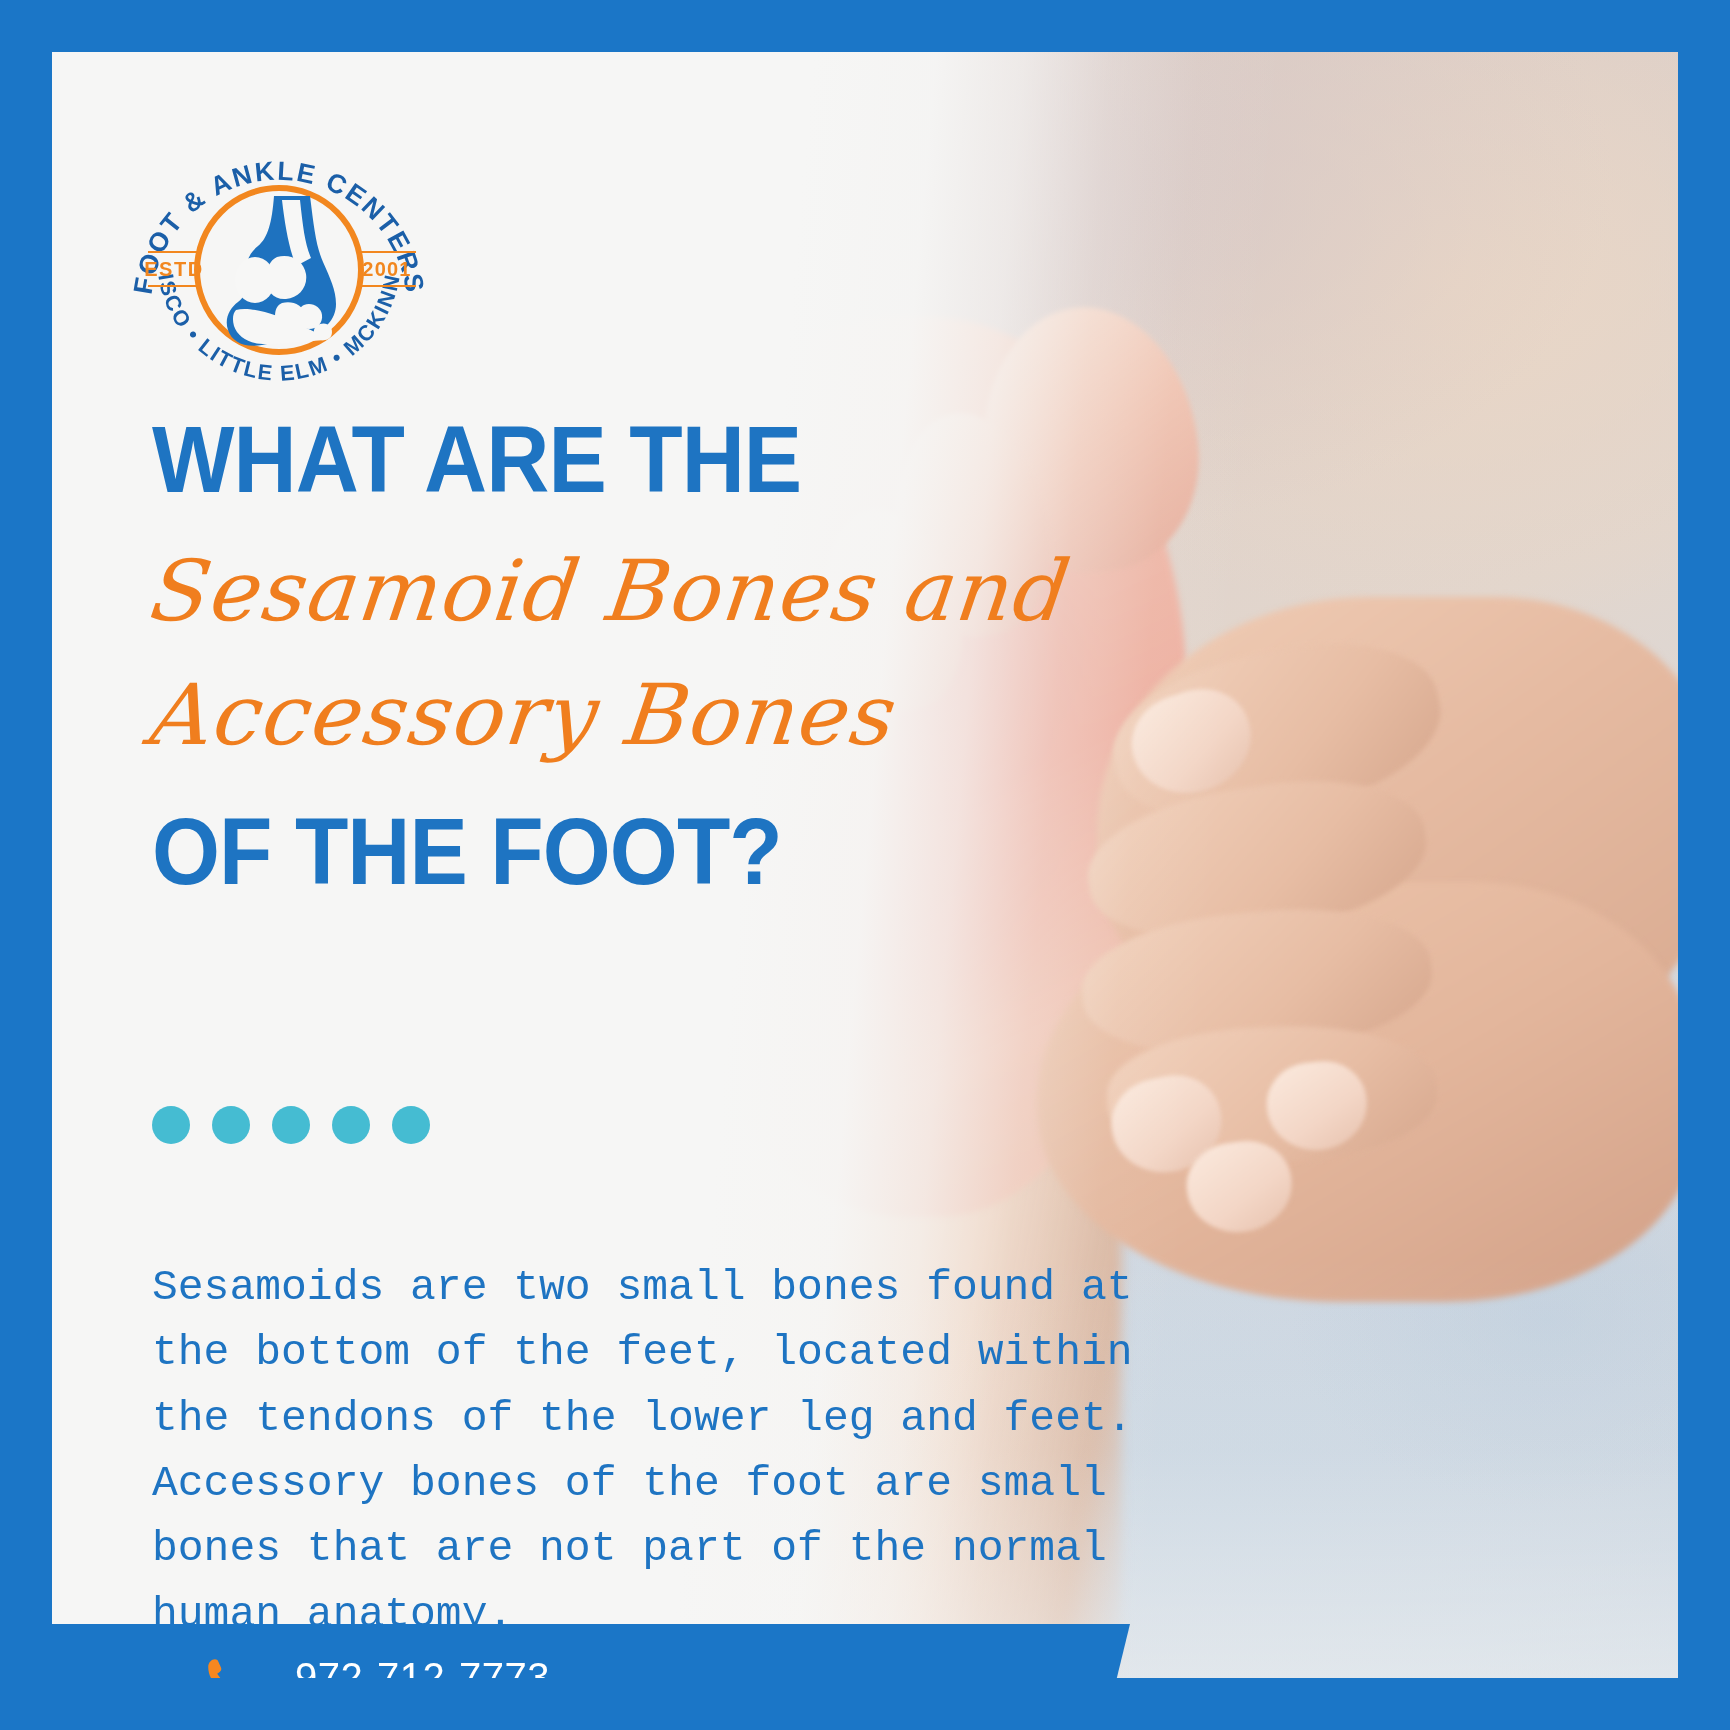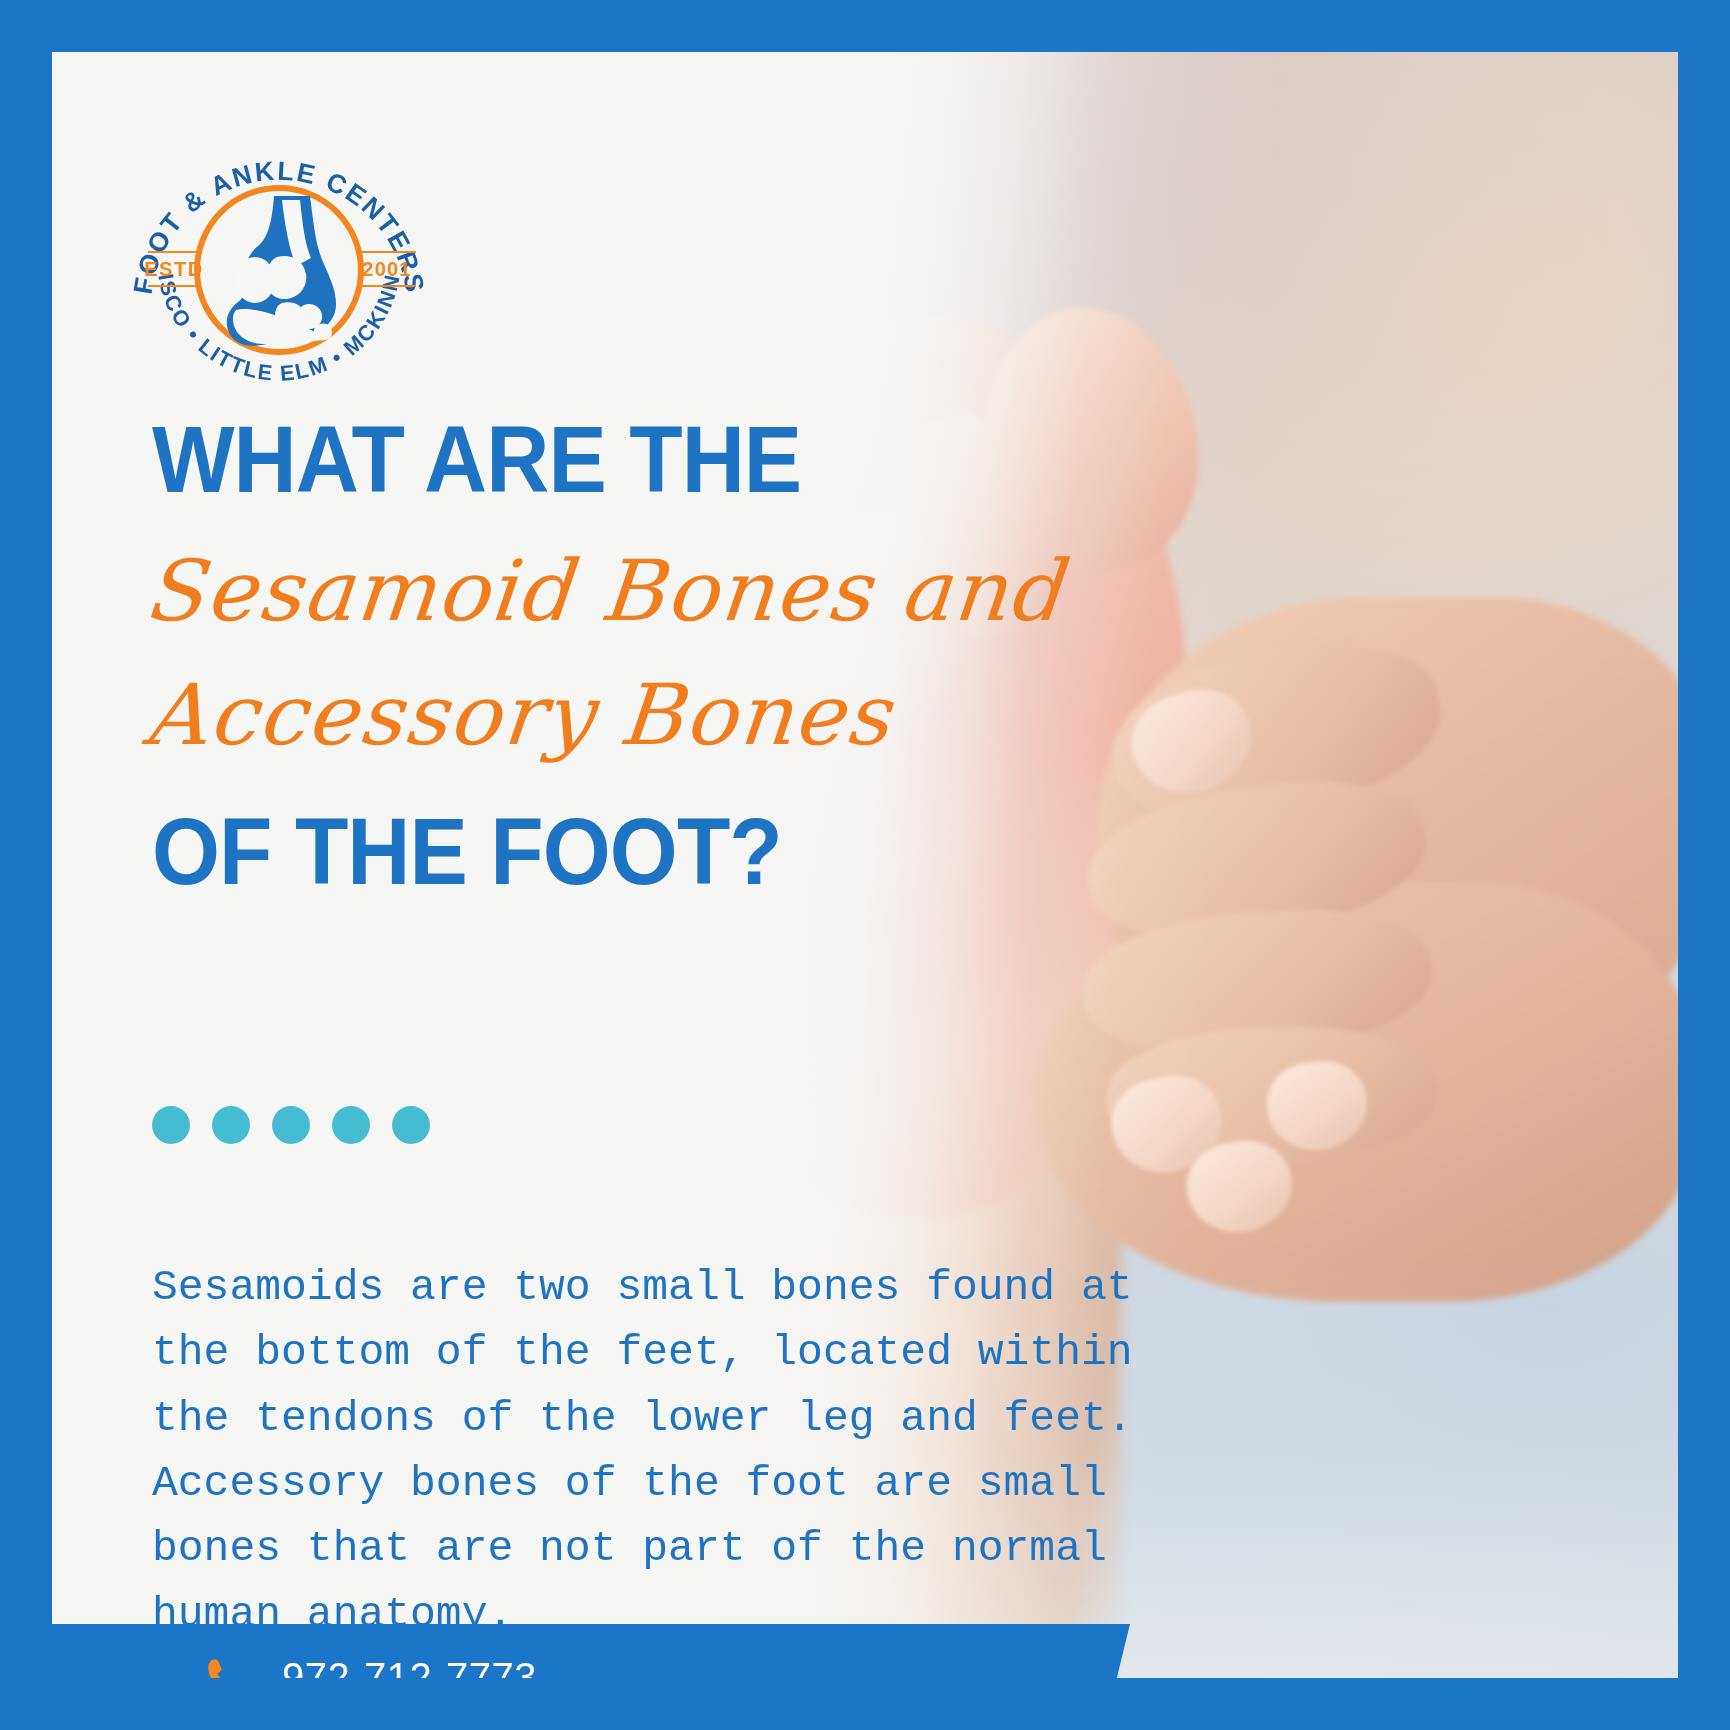--- a/index.html
+++ b/index.html
@@ -189,21 +189,21 @@
   }
   .f-item{display:flex;align-items:center;}
   .f-item.web{margin-left:62px;}
   .f-item.tel{margin-left:150px;}
   .f-icon{width:46px;height:46px;display:block;flex:0 0 auto;}
   .f-text{
     color:#FFFFFF;font-size:40px;letter-spacing:.5px;
     font-family:"Liberation Sans", sans-serif;white-space:nowrap;
   }
   .f-item.web .f-text{margin-left:26px;}
-  .f-item.tel .f-text{margin-left:34px;text-align:center;}
+  .f-item.tel .f-text{margin-left:47px;text-align:center;}
 </style>
 </head>
 <body>
 
 <div class="poster">
   <div class="card">
 
     <div class="photo">
       <div class="photo-layer ph-base"></div>
       <div class="photo-layer ph-bed"></div>

